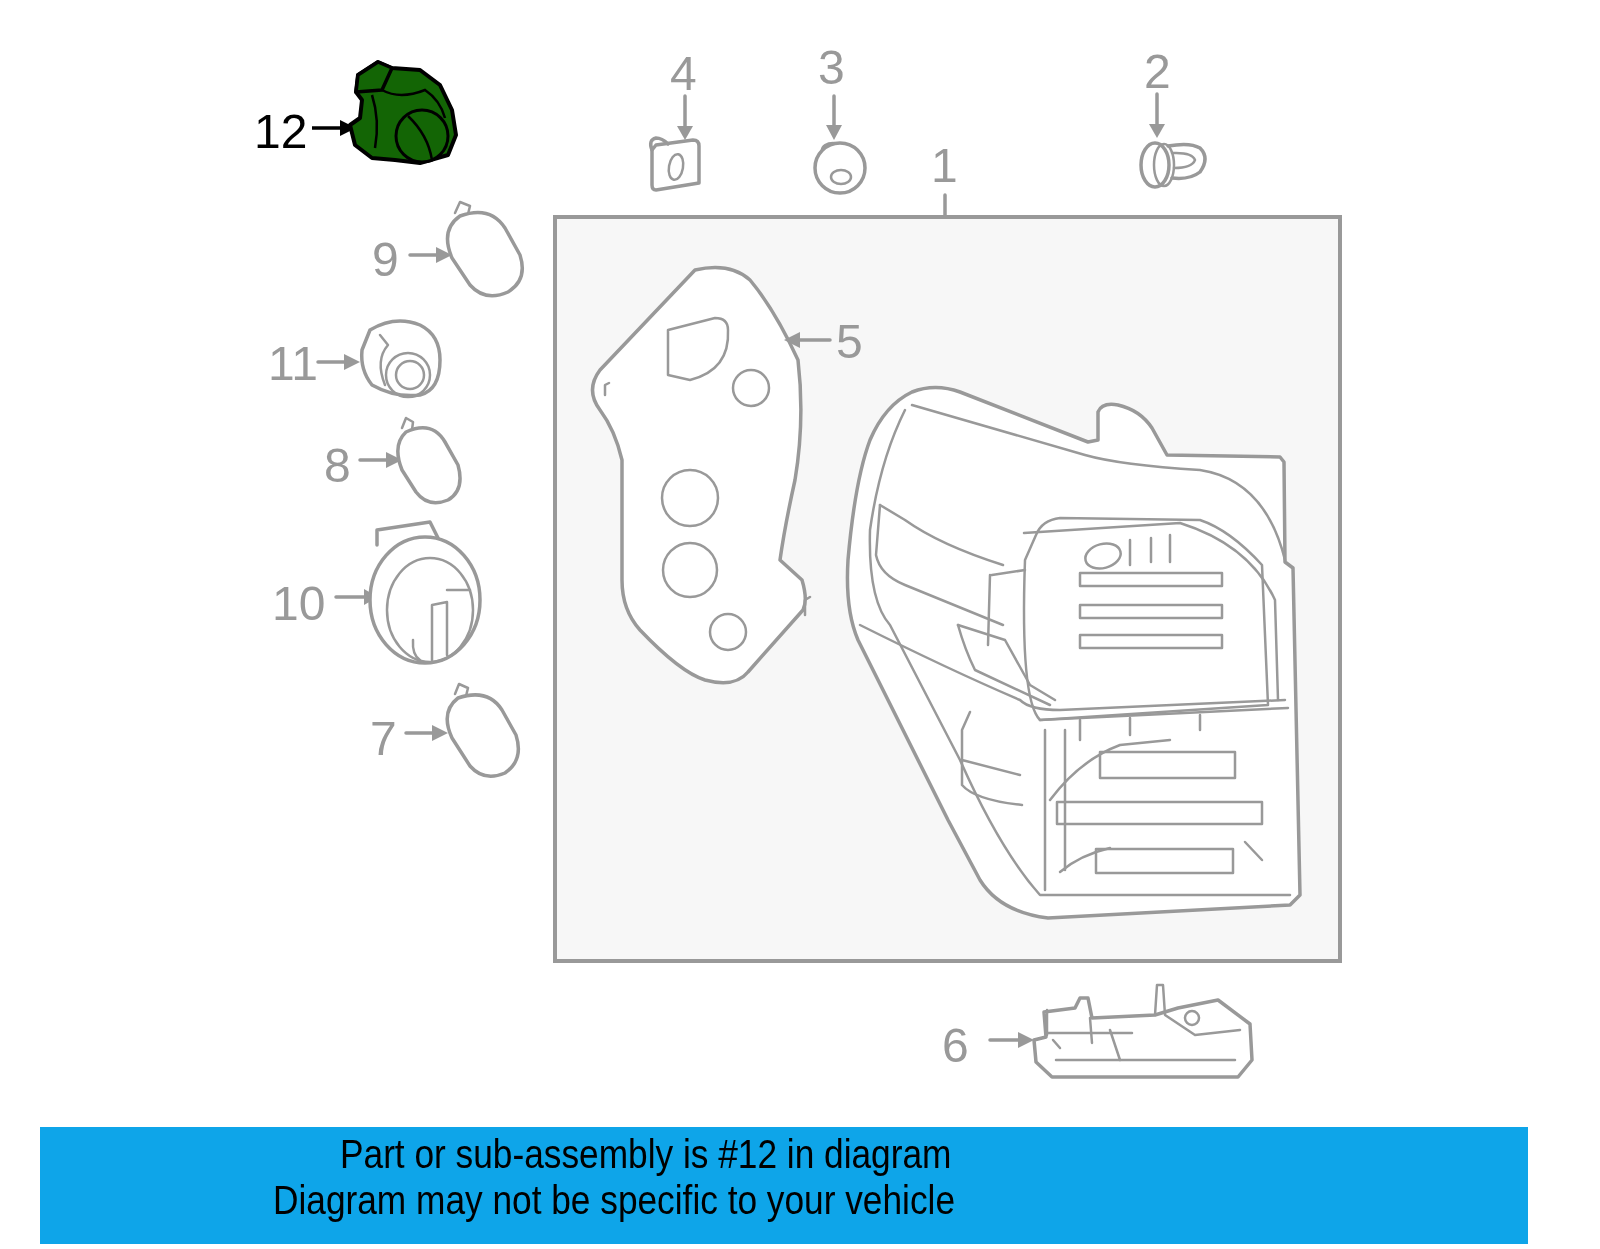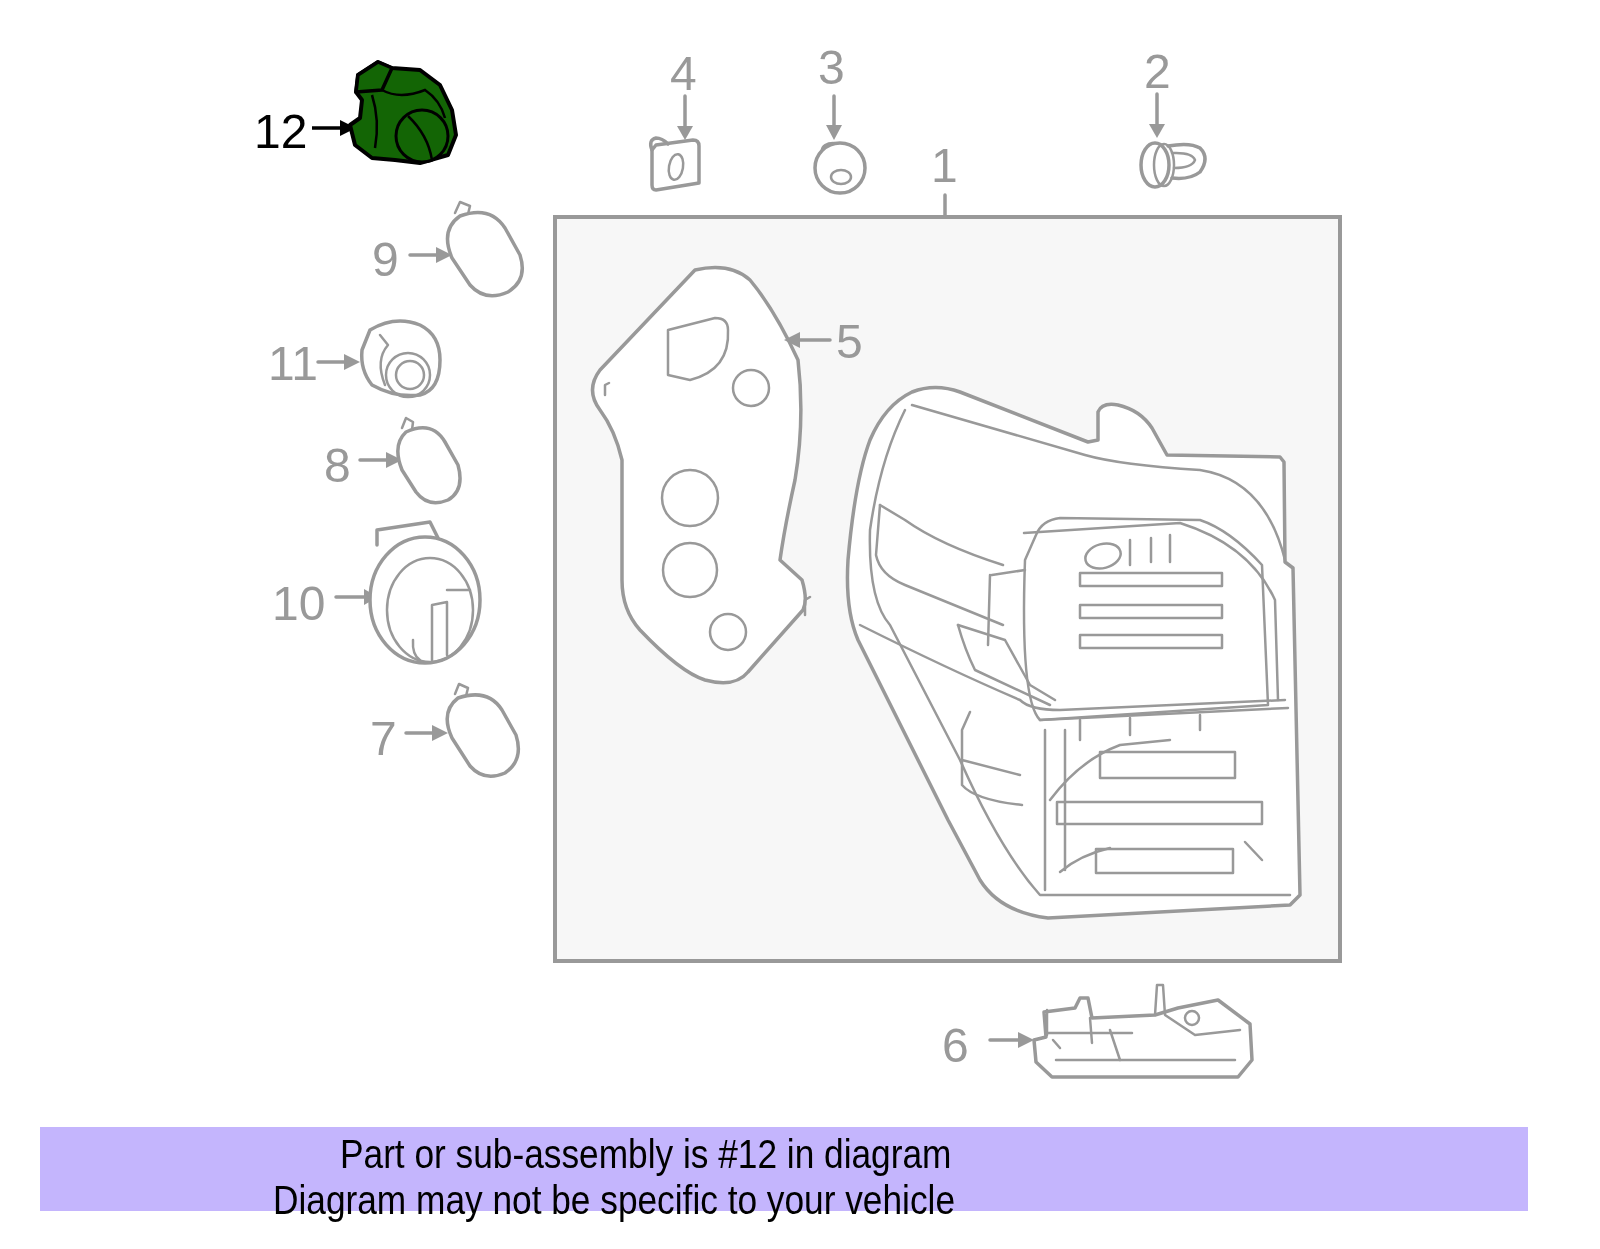--- a/index.html
+++ b/index.html
@@ -3,21 +3,21 @@
 <meta charset="utf-8">
 <style>
   html, body { margin:0; padding:0; background:#ffffff; }
   body { width:1600px; height:1249px; position:relative; overflow:hidden; font-family:"Liberation Sans", sans-serif; }
   #diagram { position:absolute; left:0; top:0; width:1600px; height:1249px; }
   .lbl { font-family:"Liberation Sans", sans-serif; font-size:48px; fill:#999999; }
   .lbl-hl { font-family:"Liberation Sans", sans-serif; font-size:48px; fill:#000000; }
   .ln { stroke:#999999; fill:none; stroke-width:3.5; stroke-linejoin:round; stroke-linecap:round; }
   .ln2 { stroke:#999999; fill:none; stroke-width:2.5; stroke-linejoin:round; stroke-linecap:round; }
   .wf { fill:#ffffff; }
-  #banner { position:absolute; left:40px; top:1127px; width:1488px; height:84px; background:#c4b5fd; }
+  #banner { position:absolute; left:40px; top:1127px; width:1488px; height:117px; background:#0ea5e9; }
   #banner .line { position:absolute; left:0; width:1500px; text-align:center; color:#000; font-size:41px; line-height:46px; transform:scaleX(0.86); transform-origin:0 0; }
   #banner .l1 { top:4px; left:300px; width:auto; }
   #banner .l2 { top:50px; left:233px; width:auto; }
 </style>
 </head>
 <body>
 
 <svg id="diagram" viewBox="0 0 1600 1249" xmlns="http://www.w3.org/2000/svg">
 
   <g>

